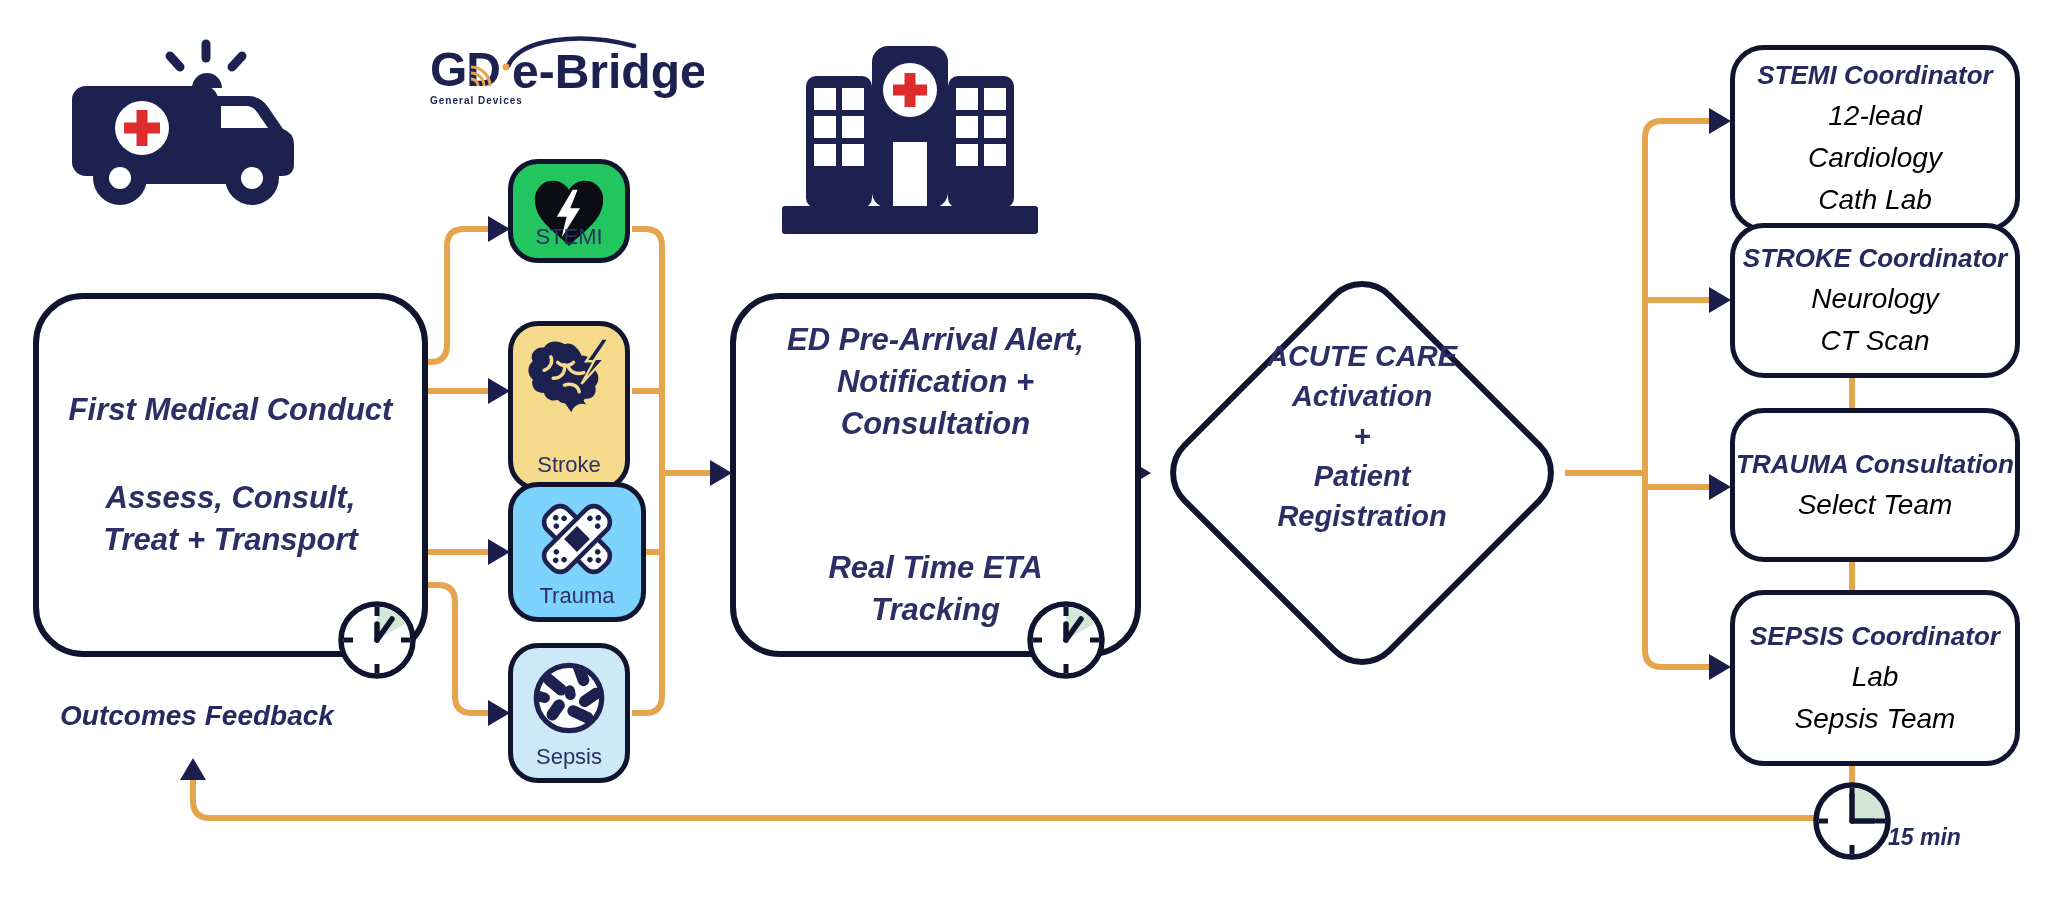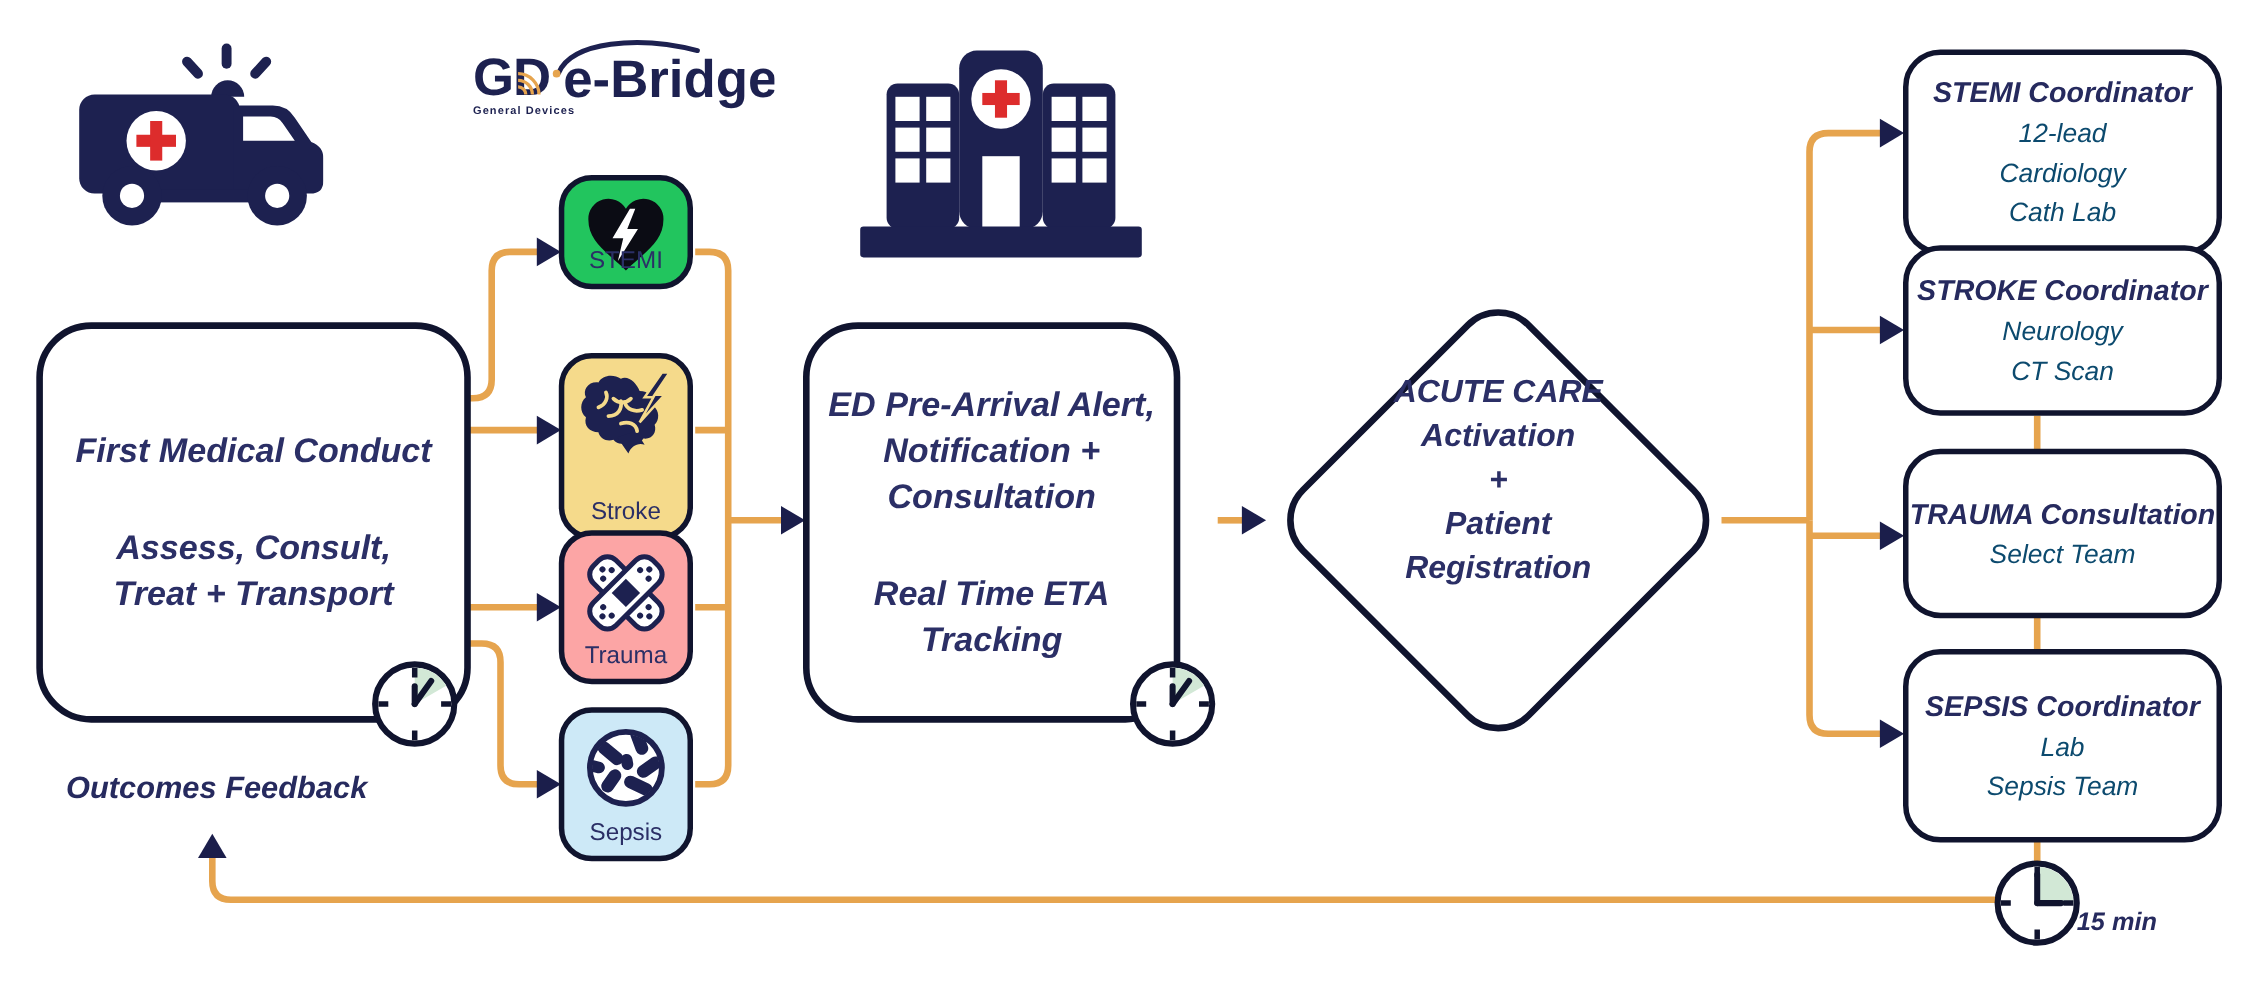--- a/index.html
+++ b/index.html
@@ -14,21 +14,21 @@
   .bigbox .para{width:330px;}
   .bigbox .gap{height:46px;}
   .cond{border-radius:30px;border-width:5px;display:flex;flex-direction:column;
         align-items:center;justify-content:flex-start;}
   .cond .glyph{margin-top:12px;}
   .cond .clabel{position:absolute;bottom:8px;left:0;right:0;text-align:center;
                 font-size:22px;font-weight:500;color:#2b2f66;font-style:normal;}
   .coord{border-radius:34px;border-width:5px;display:flex;flex-direction:column;
          justify-content:center;align-items:center;text-align:center;line-height:1.5;}
   .coord .ctitle{font-weight:700;font-style:italic;font-size:26px;color:#262a5e;}
-  .coord .citem{font-style:italic;font-size:24px;color:#0c4a6e;}
+  .coord .citem{font-style:italic;font-size:28px;color:#000000;}
   .diamond-shape{position:absolute;left:1214px;top:325px;width:296px;height:296px;
                  background:#fff;border:6px solid #10142e;border-radius:42px;
                  transform:rotate(45deg);z-index:2;box-sizing:border-box;}
   .diamond-text{position:absolute;left:1212px;top:336px;width:300px;z-index:3;
                 text-align:center;font-weight:700;font-style:italic;font-size:29px;
                 line-height:1.38;color:#2b2f66;}
   .clock{position:absolute;z-index:3;}
   .floating-label{position:absolute;z-index:3;font-weight:700;font-style:italic;color:#262a5e;}
 </style>
 </head>
@@ -168,21 +168,21 @@
         <path d="M23 35 c8 0 11 -6 10 -12"></path>
         <path d="M33 41 c6 -2 12 0 13 6"></path>
         <path d="M36 24 c2 6 8 8 14 6"></path>
         <path d="M27 21 c4 4 10 4 14 0"></path>
       </g>
       <polygon points="66,0 52,20 59,20 48,40 68,18 60,18 72,0" fill="#1d2150" stroke="#F5DA8B" stroke-width="2"></polygon>
     </svg>
     <div class="clabel">Stroke</div>
   </div>
 
-  <div class="node cond" style="left:508px;top:482px;width:122px;height:140px;background:#fca5a5;">
+  <div class="node cond" style="left:508px;top:482px;width:138px;height:140px;background:#7dd3fc;">
     <svg class="glyph" width="84" height="80" viewBox="-46 -42 92 84">
       <g transform="rotate(45)">
         <rect x="-42" y="-16" width="84" height="32" rx="12" fill="#ffffff" stroke="#1d2150" stroke-width="5"></rect>
         <g fill="#1d2150">
           <circle cx="-26" cy="-6" r="3"></circle>
             <circle cx="-26" cy="6" r="3"></circle>
             <circle cx="-33" cy="0" r="3"></circle>
           <circle cx="26" cy="-6" r="3"></circle>
             <circle cx="26" cy="6" r="3"></circle>
             <circle cx="33" cy="0" r="3"></circle>
@@ -218,21 +218,21 @@
         <rect x="44" y="30" width="24" height="11" rx="5.5" transform="rotate(-35 56 35)"></rect>
         <rect x="12" y="42" width="22" height="11" rx="5.5" transform="rotate(-55 23 47)"></rect>
         <rect x="34" y="46" width="26" height="11" rx="5.5" transform="rotate(25 47 51)"></rect>
         <rect x="2" y="30" width="16" height="10" rx="5" transform="rotate(15 10 35)"></rect>
         <rect x="30" y="26" width="14" height="10" rx="5" transform="rotate(80 37 31)"></rect>
       </g>
     </svg>
     <div class="clabel">Sepsis</div>
   </div>
 
-  <div class="node bigbox" style="left:730px;top:293px;width:343px;height:364px;">
+  <div class="node bigbox" style="left:730px;top:293px;width:411px;height:364px;gap:28px;">
     <div class="para">ED Pre-Arrival Alert, Notification + Consultation</div>
     <div class="gap"></div>
     <div class="para">Real Time ETA Tracking</div>
   </div>
 
   <svg class="clock" style="left:1024px;top:598px;" width="84" height="84" viewBox="0 0 84 84">
     <circle cx="42" cy="42" r="36" fill="#ffffff" stroke="#10142e" stroke-width="5.5"></circle>
     <path d="M42 42 L42 9 A33 33 0 0 1 70.6 25.5 Z" fill="#D2E8D6"></path>
     <g stroke="#10142e" stroke-width="5">
       <line x1="42" y1="9" x2="42" y2="18"></line>

